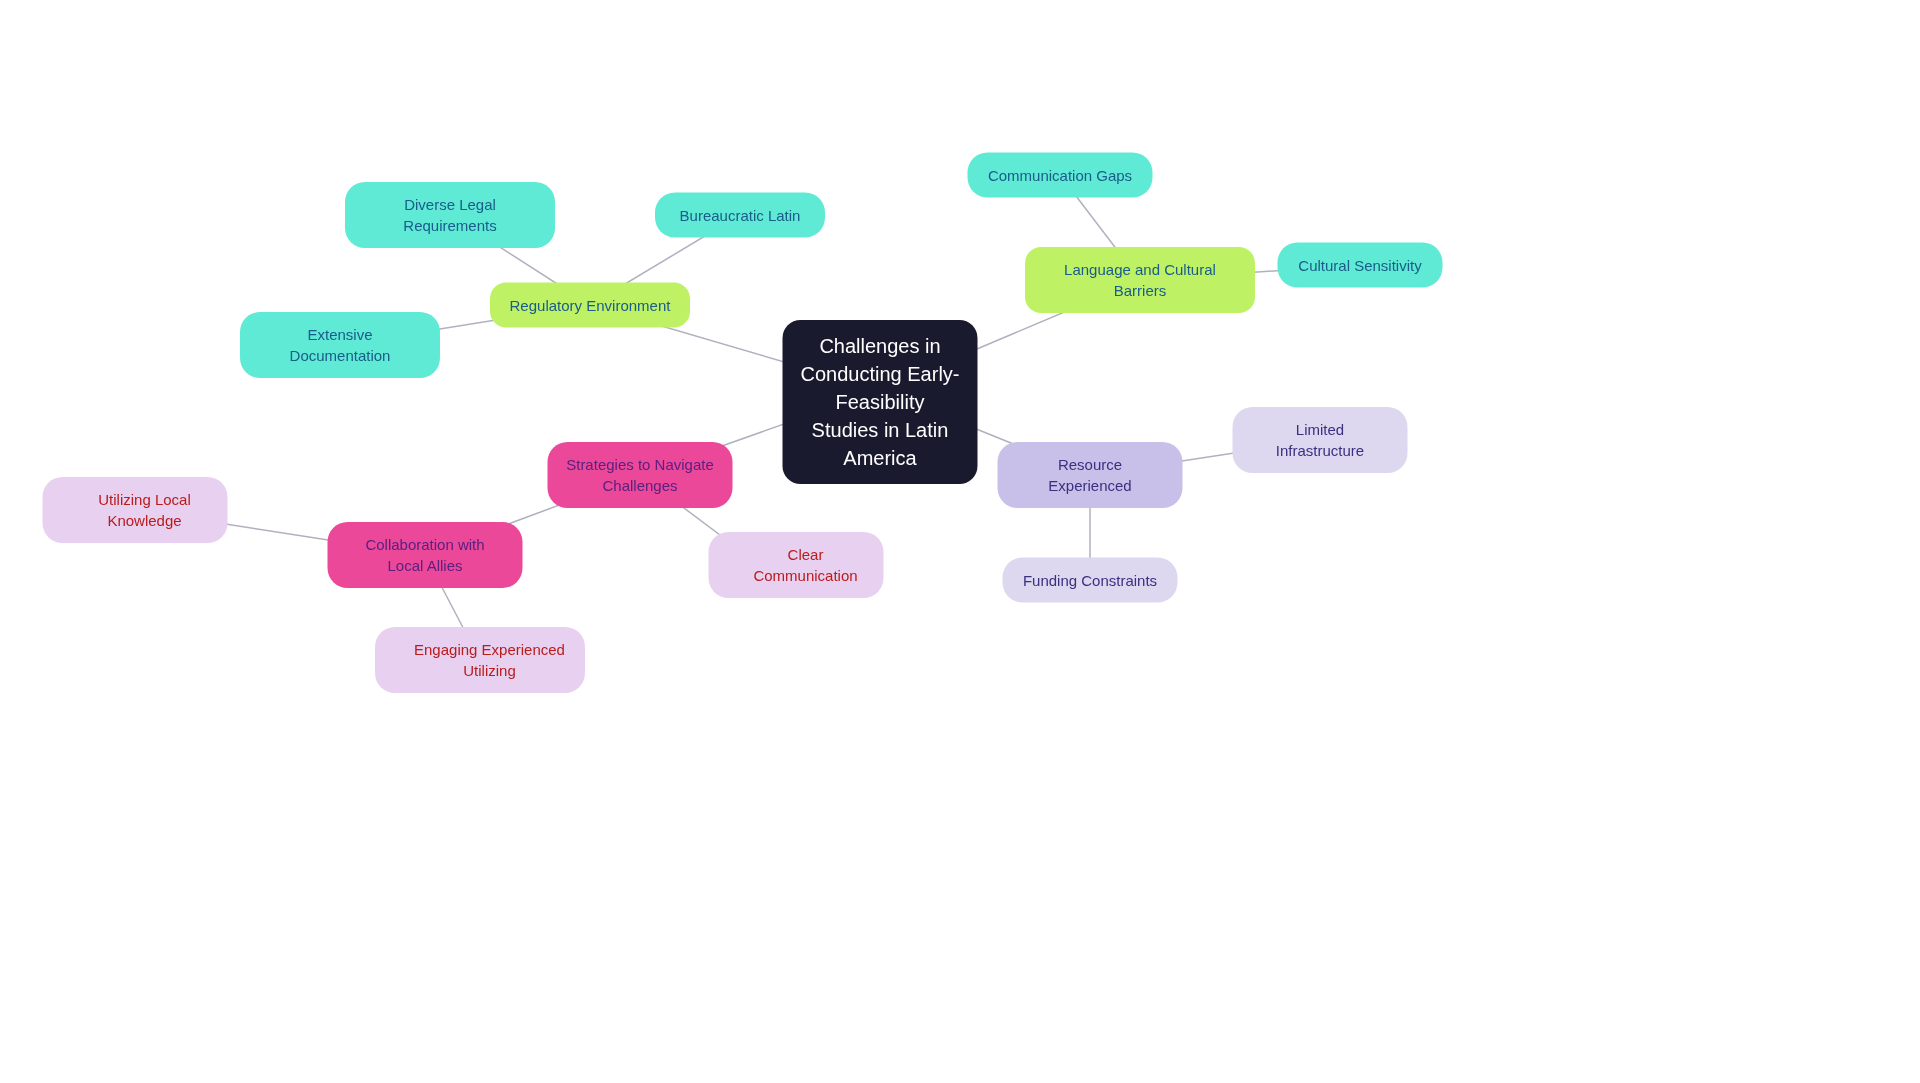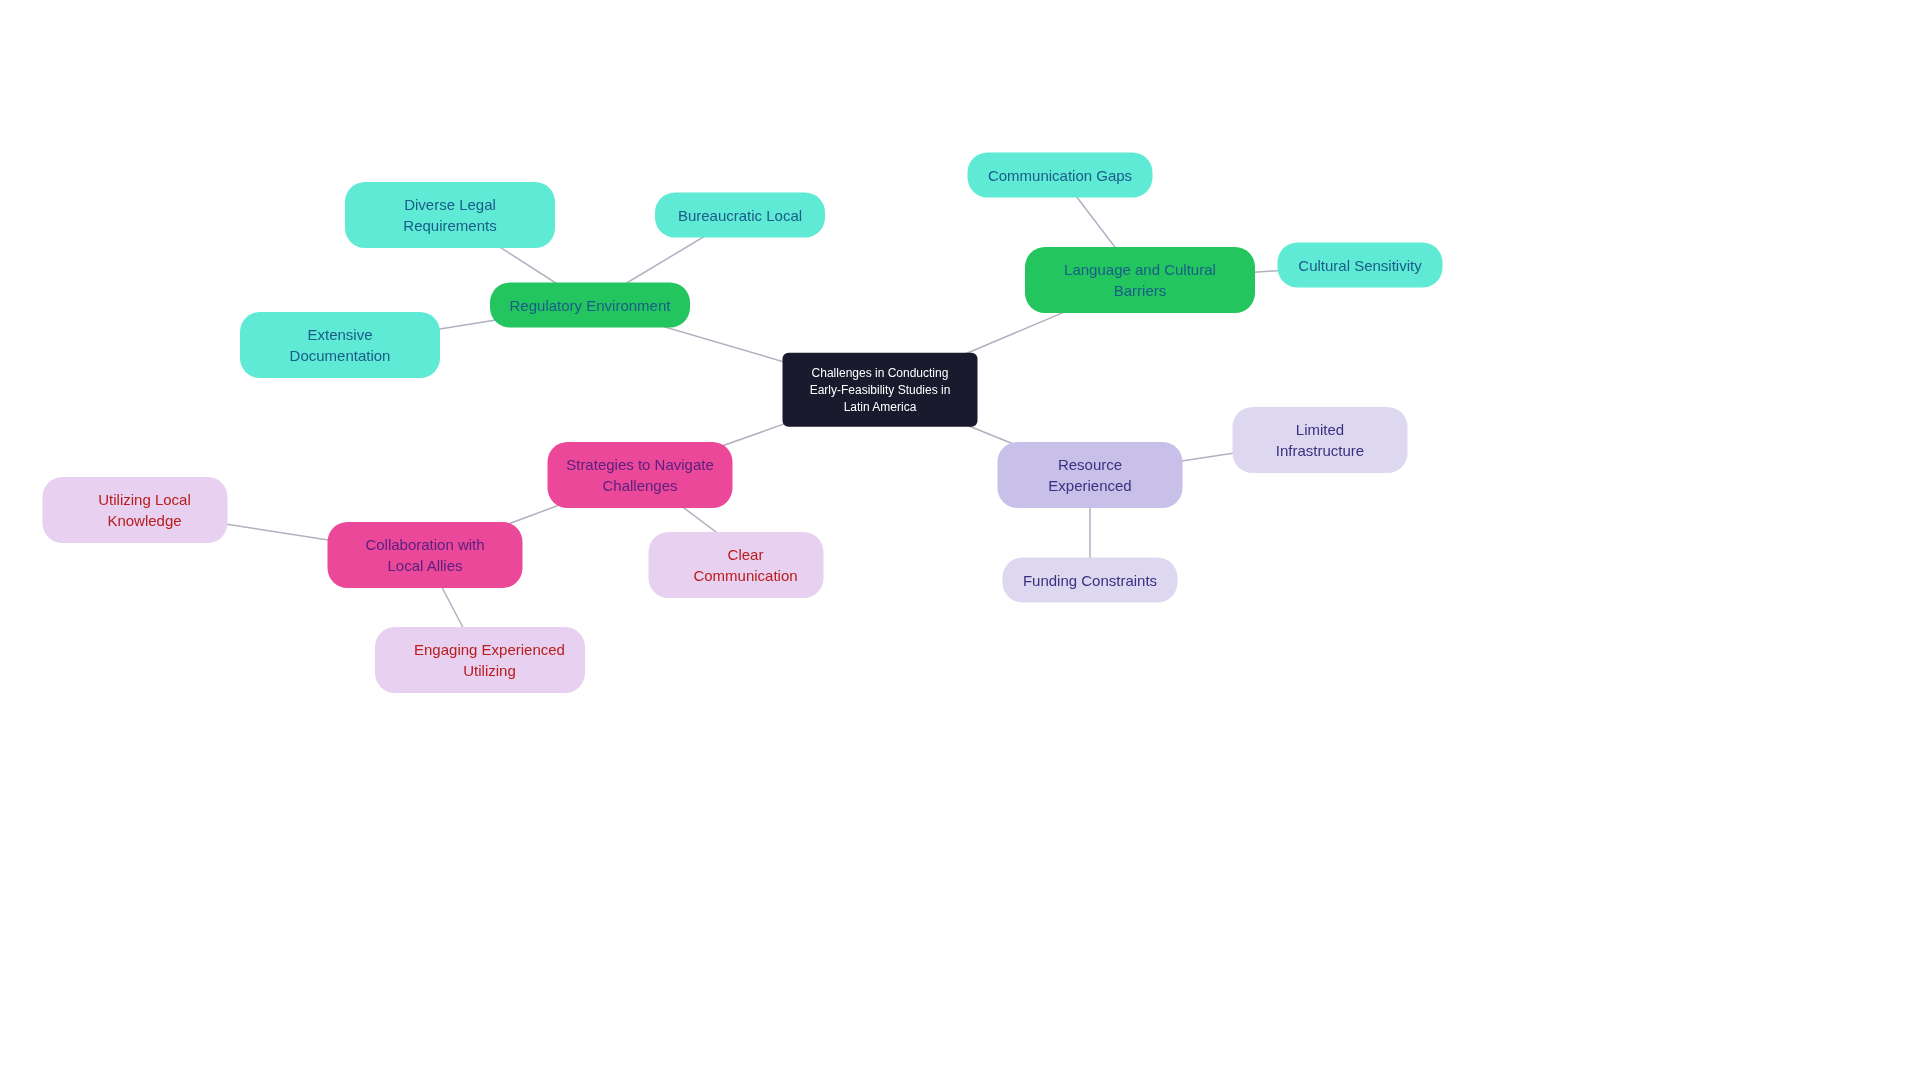--- a/index.html
+++ b/index.html
@@ -31,33 +31,35 @@
       text-align: center;
       border-radius: 20px;
       padding: 12px 18px;
       font-size: 15px;
       line-height: 1.4;
       transform: translate(-50%, -50%);
     }
     .node-center {
       background: #1a1a2e;
       color: #ffffff;
-      font-size: 12px;
+      font-size: 20px;
       font-weight: 500;
       width: 190px;
-      border-radius: 6px;
+      border-radius: 18px;
+      margin-top: 12px;
     }
     .node-blue {
       background: #5eead4;
       color: #1a5c8a;
       border: none;
     }
     .node-blue-dark {
-      background: #22c55e;
+      background: #bef264;
       color: #1a5c8a;
+      border-radius: 16px;
     }
     .node-purple {
       background: #e8d0f0;
       color: #b91c1c;
       border: none;
       padding-left: 37px;
     }
     .node-purple-dark {
       background: #ec4899;
       color: #5a2080;
@@ -89,27 +91,27 @@
       <line x1="880" y1="390" x2="640" y2="475" stroke="#b0b0c0" stroke-width="1.5"></line>
       <line x1="640" y1="475" x2="760" y2="565" stroke="#b0b0c0" stroke-width="1.5"></line>
       <line x1="640" y1="475" x2="425" y2="555" stroke="#b0b0c0" stroke-width="1.5"></line>
       <line x1="425" y1="555" x2="135" y2="510" stroke="#b0b0c0" stroke-width="1.5"></line>
       <line x1="425" y1="555" x2="480" y2="660" stroke="#b0b0c0" stroke-width="1.5"></line>
     </svg>
   <div id="nodes-container">
       <div class="node node-center" style="left: 880px; top: 390px; width: 195px;">Challenges in Conducting Early-Feasibility Studies in Latin America</div>
       <div class="node node-blue-dark" style="left: 590px; top: 305px; width: 200px;">Regulatory Environment</div>
       <div class="node node-blue" style="left: 450px; top: 215px; width: 210px;">Diverse Legal Requirements</div>
-      <div class="node node-blue" style="left: 740px; top: 215px; width: 170px;">Bureaucratic Local</div>
+      <div class="node node-blue" style="left: 740px; top: 215px; width: 170px;">Bureaucratic Latin</div>
       <div class="node node-blue" style="left: 340px; top: 345px; width: 200px;">Extensive Documentation</div>
       <div class="node node-blue-dark" style="left: 1140px; top: 280px; width: 230px;">Language and Cultural Barriers</div>
       <div class="node node-blue" style="left: 1060px; top: 175px; width: 185px;">Communication Gaps</div>
       <div class="node node-blue" style="left: 1360px; top: 265px; width: 165px;">Cultural Sensitivity</div>
       <div class="node node-lavender-dark" style="left: 1090px; top: 475px; width: 185px;">Resource Experienced</div>
       <div class="node node-lavender" style="left: 1320px; top: 440px; width: 175px;">Limited Infrastructure</div>
       <div class="node node-lavender" style="left: 1090px; top: 580px; width: 175px;">Funding Constraints</div>
       <div class="node node-purple-dark" style="left: 640px; top: 475px; width: 185px;">Strategies to Navigate Challenges</div>
-      <div class="node node-purple" style="left: 736px; top: 565px; width: 175px;">Clear Communication</div>
+      <div class="node node-purple" style="left: 796px; top: 565px; width: 175px;">Clear Communication</div>
       <div class="node node-purple-dark" style="left: 425px; top: 555px; width: 195px;">Collaboration with Local Allies</div>
       <div class="node node-purple" style="left: 135px; top: 510px; width: 185px;">Utilizing Local Knowledge</div>
       <div class="node node-purple" style="left: 480px; top: 660px; width: 210px;">Engaging Experienced Utilizing</div>
     </div>
 </div>
 
 </body></html>

